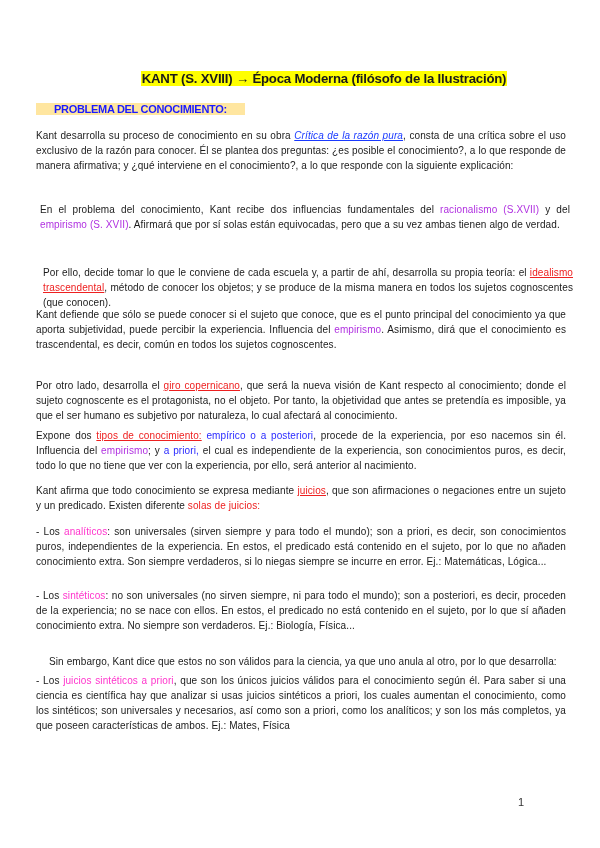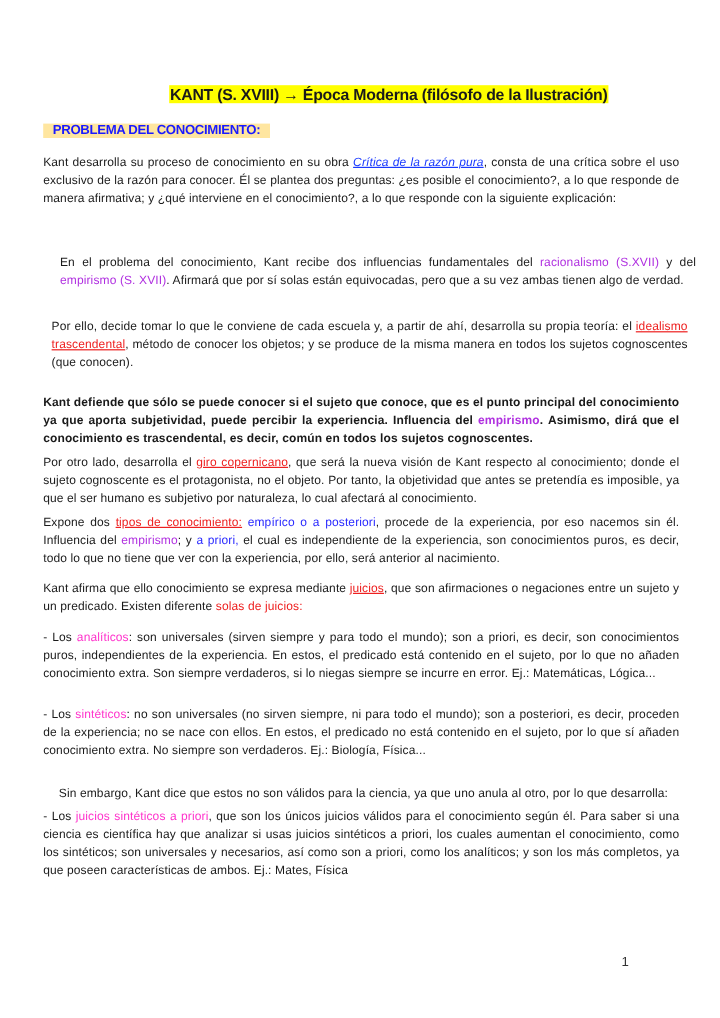--- a/index.html
+++ b/index.html
@@ -3,21 +3,21 @@
 <meta charset="utf-8">
 <style>
   html, body { margin: 0; padding: 0; background: #ffffff; }
   body { width: 600px; height: 848px; position: relative; overflow: hidden;
          font-family: "Liberation Sans", "DejaVu Sans", sans-serif; color: #1a1a1a; }
   .page { position: absolute; left: 0; top: 0; width: 600px; height: 848px; }
   .title { position: absolute; left: 0; width: 600px; top: 71px; text-align: center;
            font-weight: bold; font-size: 13.2px; letter-spacing: -0.2px; padding-left: 24px; }
   .title span { background: #ffff00; padding: 0 1px; }
   .heading { position: absolute; left: 36px; top: 103px; font-weight: bold; font-size: 11px;
-             color: #1a1aff; background: #ffe6a0; padding: 0 8px; letter-spacing: -0.3px; }
+             color: #1a1aff; background: #ffe6a0; padding: 0 18px; letter-spacing: -0.3px; }
   .para { position: absolute; left: 36px; width: 530px; font-size: 10px; line-height: 15px;
           text-align: justify; letter-spacing: 0.1px; }
   .purple { color: #b030e0; }
   .magenta { color: #ff33cc; }
   .blue { color: #2a2aff; margin-top: 33px; }
   .red { color: #ee2020; }
   .redlink { color: #ee2020; text-decoration: underline; }
   .bluelink { color: #1a3aff; text-decoration: underline; font-style: italic; }
   .pagenum { position: absolute; left: 518px; top: 796px; font-size: 11px; color: #333; }
 </style>
@@ -25,31 +25,31 @@
 <body>
 
 <div class="page">
 
   <div class="title"><span>KANT (S. XVIII) → Época Moderna (filósofo de la Ilustración)</span></div>
 
   <div class="heading">PROBLEMA DEL CONOCIMIENTO:</div>
 
   <p class="para" style="top:128px;margin:0;"><span>Kant desarrolla su proceso de conocimiento en su obra </span><span class="bluelink">Crítica de la razón pura</span><span>, consta de una crítica sobre el uso exclusivo de la razón para conocer. Él se plantea dos preguntas: ¿es posible el conocimiento?, a lo que responde de manera afirmativa; y ¿qué interviene en el conocimiento?, a lo que responde con la siguiente explicación:</span></p>
 
-  <p class="para" style="top:198px;margin:14px;"><span>En el problema del conocimiento, Kant recibe dos influencias fundamentales del </span><span class="purple">racionalismo (S.XVII)</span><span> y del </span><span class="purple">empirismo (S. XVII)</span><span>. Afirmará que por sí solas están equivocadas, pero que a su vez ambas tienen algo de verdad.</span></p>
+  <p class="para" style="top:198px;margin:4px;"><span>En el problema del conocimiento, Kant recibe dos influencias fundamentales del </span><span class="purple">racionalismo (S.XVII)</span><span> y del </span><span class="purple">empirismo (S. XVII)</span><span>. Afirmará que por sí solas están equivocadas, pero que a su vez ambas tienen algo de verdad.</span></p>
 
   <p class="para" style="top:258px;margin:7px;"><span>Por ello, decide tomar lo que le conviene de cada escuela y, a partir de ahí, desarrolla su propia teoría: el </span><span class="redlink">idealismo trascendental</span><span>, método de conocer los objetos; y se produce de la misma manera en todos los sujetos cognoscentes (que conocen).</span></p>
 
-  <p class="para" style="top:328px;margin:0;font-weight:bold;"><span>Kant defiende que sólo se puede conocer si el sujeto que conoce, que es el punto principal del conocimiento ya que aporta subjetividad, puede percibir la experiencia. Influencia del </span><span class="purple">empirismo</span><span>. Asimismo, dirá que el conocimiento es trascendental, es decir, común en todos los sujetos cognoscentes.</span></p>
+  <p class="para" style="top:307px;margin:0;"><span>Kant defiende que sólo se puede conocer si el sujeto que conoce, que es el punto principal del conocimiento ya que aporta subjetividad, puede percibir la experiencia. Influencia del </span><span class="purple">empirismo</span><span>. Asimismo, dirá que el conocimiento es trascendental, es decir, común en todos los sujetos cognoscentes.</span></p>
 
   <p class="para" style="top:378px;margin:0;"><span>Por otro lado, desarrolla el </span><span class="redlink">giro copernicano</span><span>, que será la nueva visión de Kant respecto al conocimiento; donde el sujeto cognoscente es el protagonista, no el objeto. Por tanto, la objetividad que antes se pretendía es imposible, ya que el ser humano es subjetivo por naturaleza, lo cual afectará al conocimiento.</span></p>
 
   <p class="para" style="top:428px;margin:0;"><span>Expone dos </span><span class="redlink">tipos de conocimiento:</span><span class="blue"> empírico o a posteriori</span><span>, procede de la experiencia, por eso nacemos sin él. Influencia del </span><span class="purple">empirismo</span><span>; y </span><span class="blue">a priori,</span><span> el cual es independiente de la experiencia, son conocimientos puros, es decir, todo lo que no tiene que ver con la experiencia, por ello, será anterior al nacimiento.</span></p>
 
-  <p class="para" style="top:483px;margin:0;"><span>Kant afirma que ello conocimiento se expresa mediante </span><span class="redlink">juicios</span><span>, que son afirmaciones o negaciones entre un sujeto y un predicado. Existen diferente </span><span class="red">solas de juicios:</span></p>
+  <p class="para" style="top:483px;margin:0;"><span>Kant afirma que todo conocimiento se expresa mediante </span><span class="redlink">juicios</span><span>, que son afirmaciones o negaciones entre un sujeto y un predicado. Existen diferente </span><span class="red">solas de juicios:</span></p>
 
   <p class="para" style="top:524px;margin:0;"><span>- Los </span><span class="magenta">analíticos</span><span>: son universales (sirven siempre y para todo el mundo); son a priori, es decir, son conocimientos puros, independientes de la experiencia. En estos, el predicado está contenido en el sujeto, por lo que no añaden conocimiento extra. Son siempre verdaderos, si lo niegas siempre se incurre en error. Ej.: Matemáticas, Lógica...</span></p>
 
   <p class="para" style="top:588px;margin:0;"><span>- Los </span><span class="magenta">sintéticos</span><span>: no son universales (no sirven siempre, ni para todo el mundo); son a posteriori, es decir, proceden de la experiencia; no se nace con ellos. En estos, el predicado no está contenido en el sujeto, por lo que sí añaden conocimiento extra. No siempre son verdaderos. Ej.: Biología, Física...</span></p>
 
   <p class="para" style="top:641px;margin:13px;"><span>Sin embargo, Kant dice que estos no son válidos para la ciencia, ya que uno anula al otro, por lo que desarrolla:</span></p>
 
   <p class="para" style="top:673px;margin:0;"><span>- Los </span><span class="magenta">juicios sintéticos a priori</span><span>, que son los únicos juicios válidos para el conocimiento según él. Para saber si una ciencia es científica hay que analizar si usas juicios sintéticos a priori, los cuales aumentan el conocimiento, como los sintéticos; son universales y necesarios, así como son a priori, como los analíticos; y son los más completos, ya que poseen características de ambos. Ej.: Mates, Física</span></p>
 
   <div class="pagenum">1</div>

